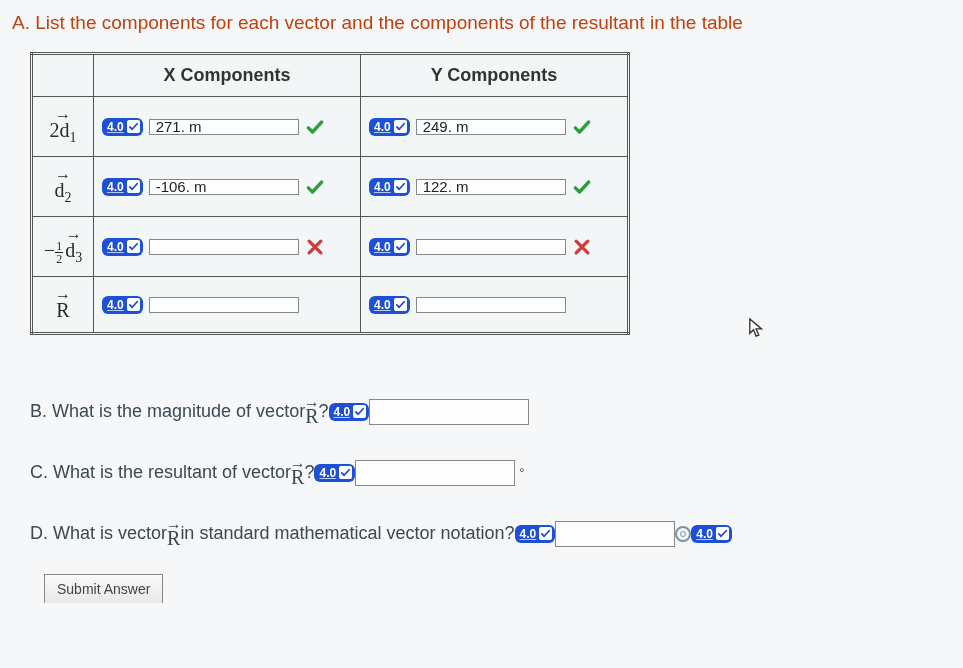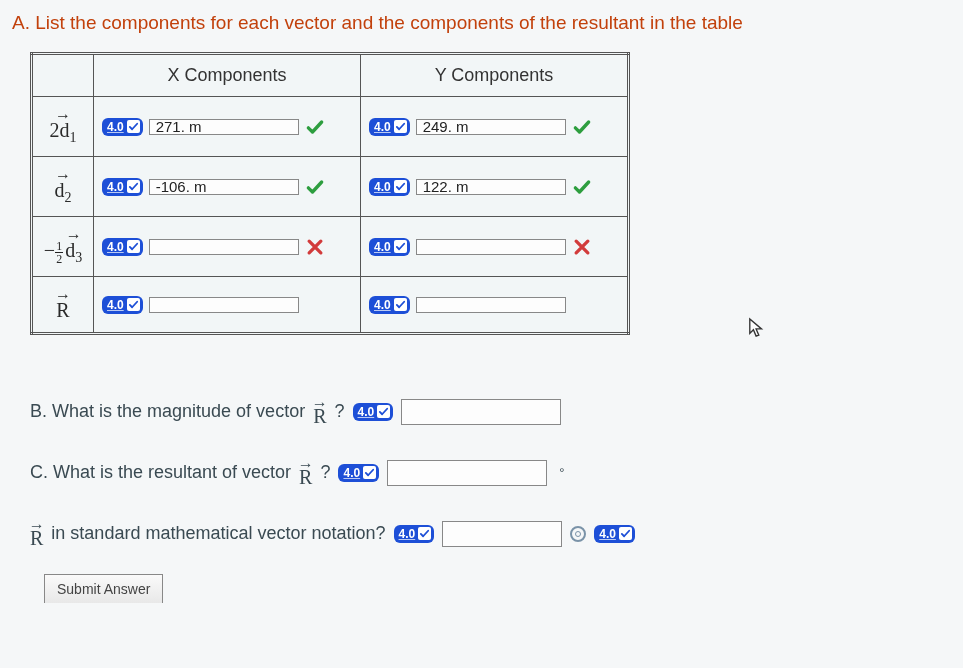--- a/index.html
+++ b/index.html
@@ -24,21 +24,21 @@
     border: 3px double #555;
     margin-left: 18px;
     background: #f2f6f7;
   }
   table.vec th, table.vec td {
     border: 1px solid #555;
     padding: 6px 8px;
     vertical-align: middle;
   }
   table.vec th {
-    font-weight: normal;
+    font-weight: bold;
     font-size: 18px;
     color: #333;
     padding: 10px 18px;
     text-align: center;
   }
   .rowhead {
     font-family: "Times New Roman", serif;
     font-size: 20px;
     text-align: center;
     min-width: 62px;
@@ -109,21 +109,20 @@
     align-items: center;
   }
   .mark { width: 20px; display:inline-flex; justify-content:center; }
   .mark svg { width: 20px; height: 20px; }
   .section {
     margin: 28px 0 0 18px;
     font-size: 18px;
     color: #3a4a52;
     display: flex;
     align-items: center;
-    gap: 8px;
     flex-wrap: nowrap;
   }
   .section .vec-over { padding-top: 10px; }
   .inline-input {
     border: 1px solid #888;
     background: #fdfdfd;
     height: 26px;
     width: 160px;
     padding: 2px 6px;
   }
@@ -379,20 +378,21 @@
         <svg>
           <use href="#s-check-blue"></use>
         </svg>
       </span>
     </span>
   <span class="inline-input"></span>
   <span class="deg">°</span>
 </div>
 
 <div class="section">
+  <span>D. What is vector</span>
   <span class="vec-over" style="font-family:'Times New Roman',serif;font-size:20px;"><span class="arrow">→</span><span>R</span></span>
   <span>in standard mathematical vector notation?</span>
   <span class="badge">
       <span>4.0</span>
       <span class="chk">
         <svg>
           <use href="#s-check-blue"></use>
         </svg>
       </span>
     </span>

